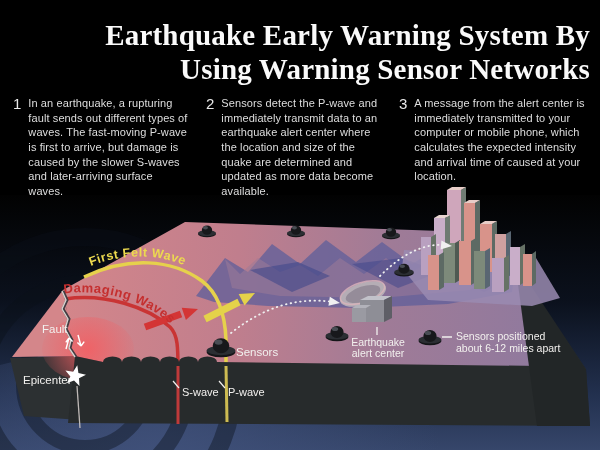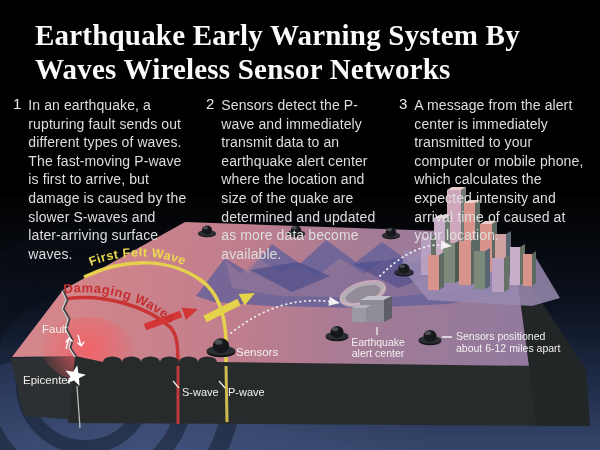--- a/index.html
+++ b/index.html
@@ -1,25 +1,25 @@
 <!DOCTYPE html>
 <html><head>
 <meta charset="utf-8">
 <style>
   html,body{margin:0;padding:0;background:#000;}
   .stage{position:relative;width:600px;height:450px;background:#000;overflow:hidden;
          font-family:"Liberation Sans",sans-serif;}
   .stage svg{position:absolute;left:0;top:0;}
   .title{position:absolute;left:35px;top:18px;width:555px;color:#fafafa;
          font-family:"Liberation Serif",serif;font-weight:bold;font-size:29px;
-         line-height:1.18;letter-spacing:.2px;z-index:2;}
+         line-height:1.18;letter-spacing:.2px;z-index:2;text-align:right;}
   .steps{position:absolute;top:96px;left:0;width:600px;z-index:2;}
   .step{position:absolute;display:flex;color:#dedede;}
   .step .num{font-size:15px;color:#e9e9e9;margin-right:7px;line-height:1;}
-  .step .txt{font-size:14px;line-height:1.33;letter-spacing:.1px;}
+  .step .txt{font-size:11px;line-height:1.33;letter-spacing:.1px;}
   .s1{left:13px;width:176px;}
   .s2{left:206px;width:180px;}
   .s3{left:399px;width:192px;}
   svg text{font-family:"Liberation Sans",sans-serif;}
 </style>
 </head>
 <body>
 
 <div class="stage">
 
@@ -217,21 +217,21 @@
     <g>
       <path d="M 231,333 Q 280,294 333,302" fill="none" stroke="#f0f0f0" stroke-width="1.8" stroke-dasharray="0.6 4.2" stroke-linecap="round"></path>
       <path d="M 0,0 L -11,-4.5 L -11,4.5 Z" fill="#f0f0f0" transform="translate(340,303) rotate(9)"></path>
       <path d="M 380,276 Q 414,242 446,245" fill="none" stroke="#f0f0f0" stroke-width="1.8" stroke-dasharray="0.6 4.2" stroke-linecap="round"></path>
       <path d="M 0,0 L -11,-4.5 L -11,4.5 Z" fill="#f0f0f0" transform="translate(452,246) rotate(5)"></path>
     </g>
   </svg>
 
   <div class="title">
     <div>Earthquake Early Warning System By</div>
-    <div>Waves Wireless Sensor Networks</div>
+    <div>Using Warning Sensor Networks</div>
   </div>
 
   <div class="steps">
     <div class="step s1">
       <span class="num">1</span>
       <span class="txt">In an earthquake, a rupturing fault sends out different types of waves.  The fast-moving P-wave is first to arrive, but damage is caused by the slower S-waves and later-arriving surface waves.</span>
     </div>
     <div class="step s2">
       <span class="num">2</span>
       <span class="txt">Sensors detect the P-wave and immediately transmit data to an earthquake alert center where the location and size of the quake are determined and updated as more data become available.</span>

